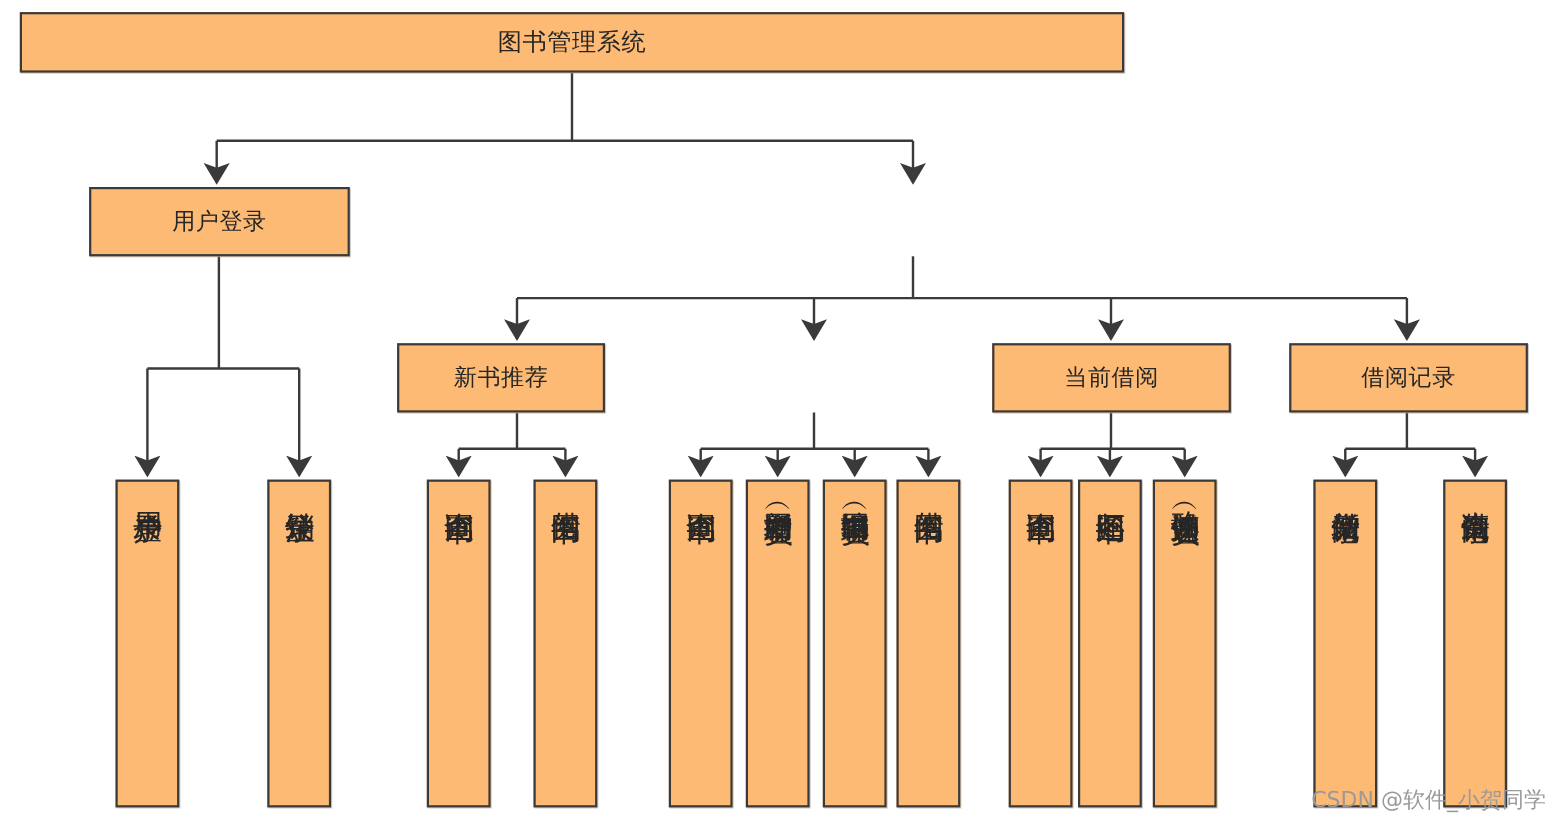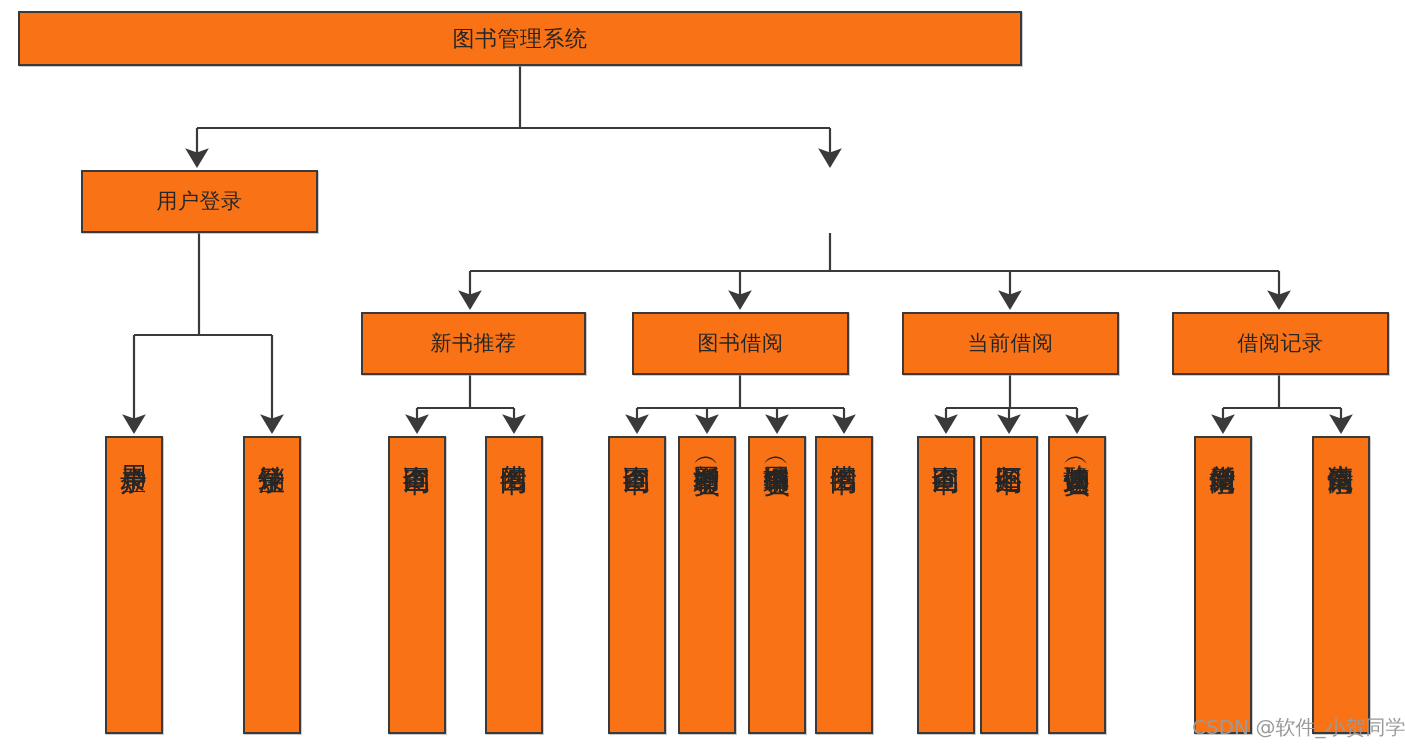--- a/index.html
+++ b/index.html
@@ -22,21 +22,21 @@
     position: absolute;
     left: 0;
     top: 0;
     width: 1405px;
     height: 747px;
     pointer-events: none;
   }
   .node {
     position: absolute;
     box-sizing: border-box;
-    background: #f97316;
+    background: #fdba74;
     border: 2px solid #3a3a3a;
     box-shadow: 1px 1px 0 rgba(160,160,160,0.55);
     display: flex;
     align-items: center;
     justify-content: center;
     color: #262626;
     z-index: 2;
   }
   .node .lbl {
     display: block;
@@ -137,27 +137,24 @@
 
   <div class="node h root" style="left:18px; top:11px; width:1004px; height:55px;">
     <span class="lbl">图书管理系统</span>
   </div>
 
   <div class="node h" style="left:81px; top:170px; width:237px; height:63px;">
     <span class="lbl">用户登录</span>
   </div>
 
 
-  <div class="node h" style="left:361px; top:312px; width:225px; height:63px;">
+  <div class="node h" style="left:361px; top:312px; width:189px; height:63px;">
     <span class="lbl">新书推荐</span>
   </div>
 
-  <div class="node h" style="left:632px; top:312px; width:217px; height:63px;">
-    <span class="lbl">图书借阅</span>
-  </div>
 
   <div class="node h" style="left:902px; top:312px; width:217px; height:63px;">
     <span class="lbl">当前借阅</span>
   </div>
 
   <div class="node h" style="left:1172px; top:312px; width:217px; height:63px;">
     <span class="lbl">借阅记录</span>
   </div>
 
   <div class="node v" style="left:105px; top:436px; width:58px; height:298px;">

